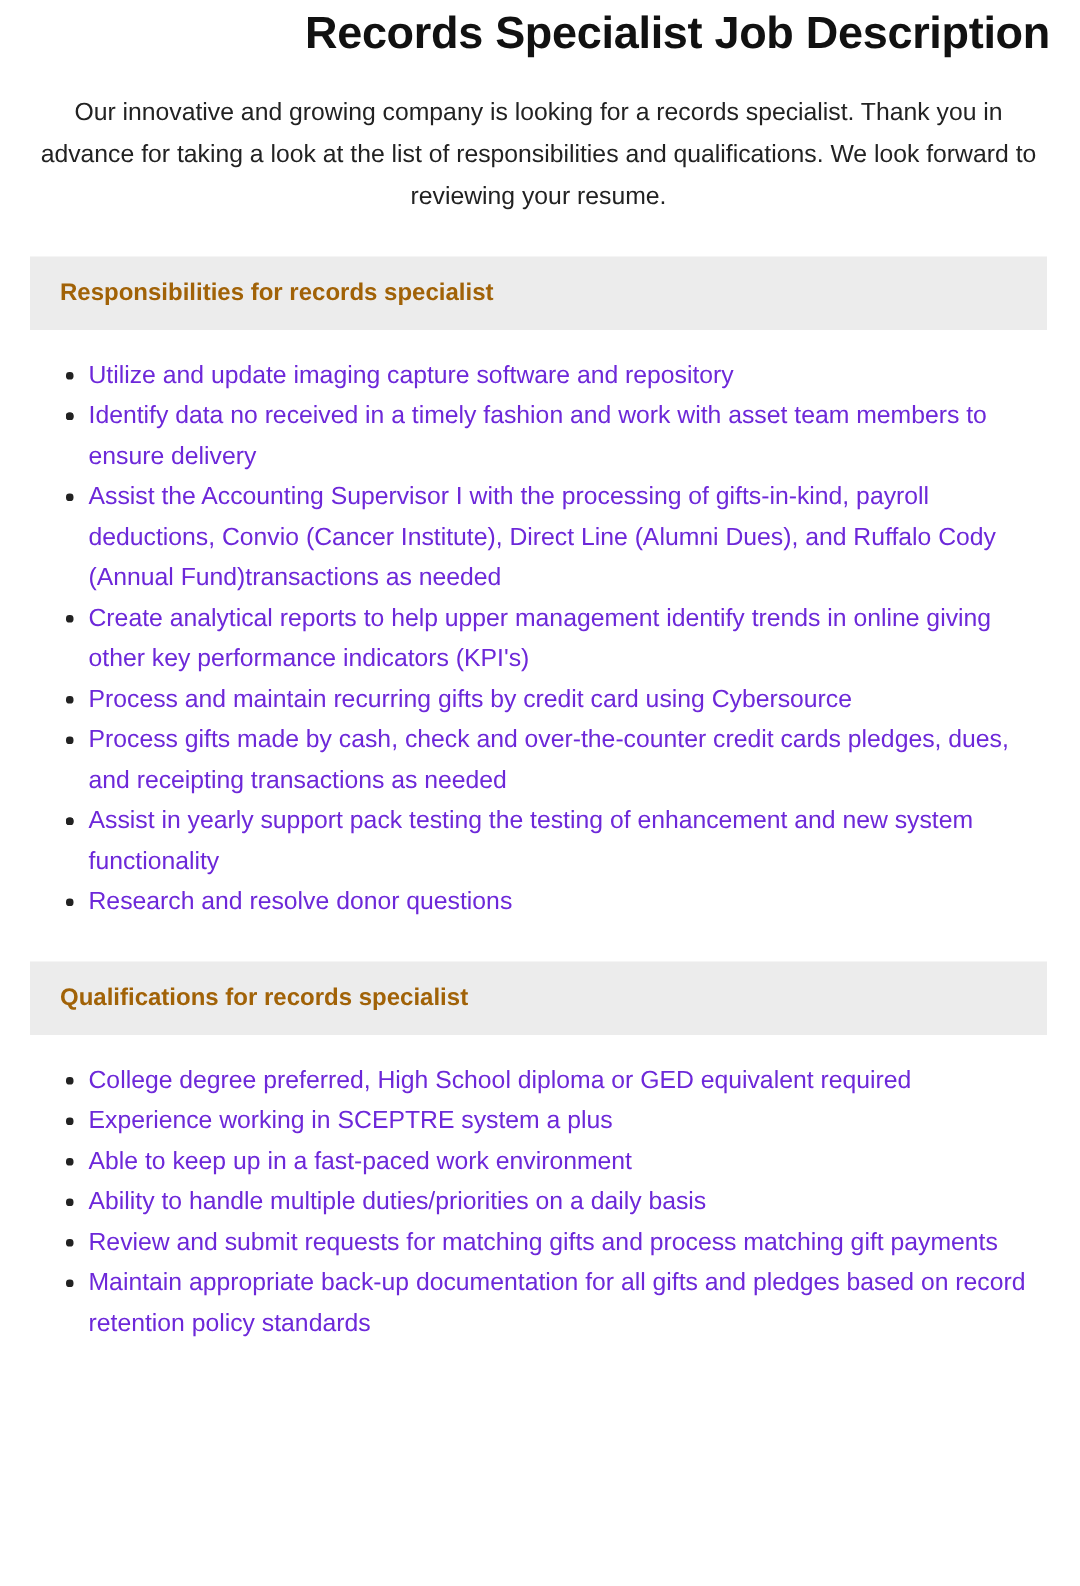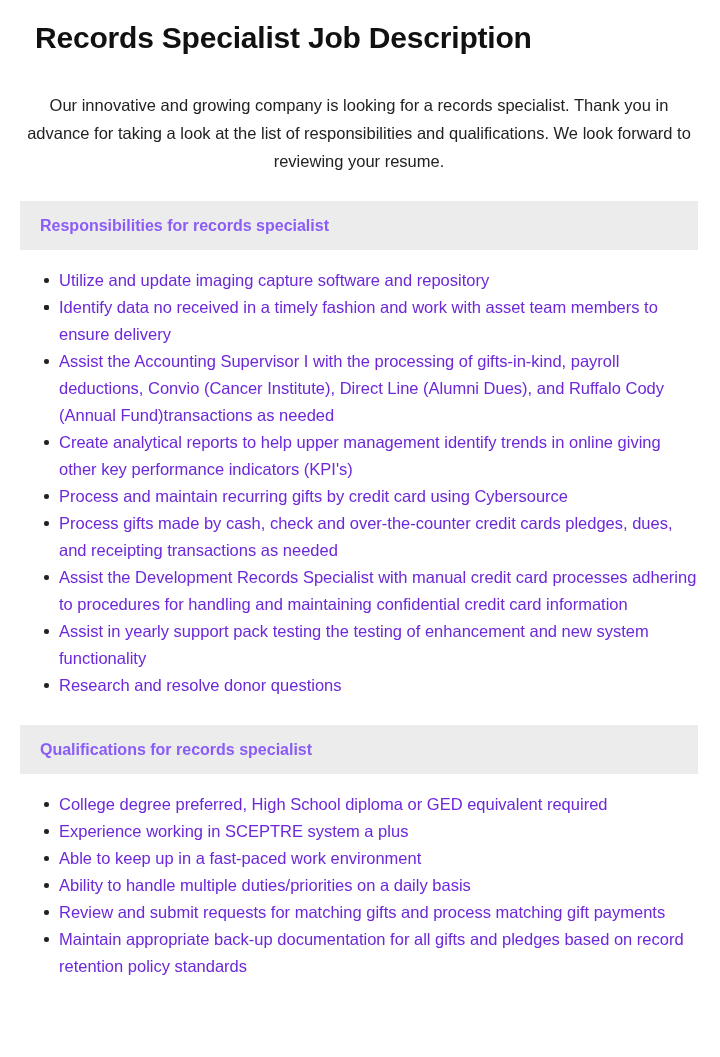--- a/index.html
+++ b/index.html
@@ -19,23 +19,23 @@
     width: 720px;
     box-sizing: border-box;
     padding: 0;
   }
 
   
   .doc-title {
     font-size: 30px;
     font-weight: bold;
     line-height: 40px;
-    text-align: left;
+    text-align: right;
     color: #111111;
-    margin: 15px;
+    margin: 0;
     padding: 3px 20px 0 20px;
     letter-spacing: -0.2px;
   }
 
   
   .intro {
     font-size: 16.5px;
     line-height: 28px;
     color: #222222;
     margin: 0;
@@ -46,21 +46,21 @@
   
   .section {
     margin: 0;
   }
   .section-head {
     background: #ececec;
     margin: 0 22px 0 20px;
     padding: 14px 0 14px 20px;
     font-size: 16px;
     font-weight: bold;
-    color: #8b5cf6;
+    color: #a16207;
     line-height: 21px;
   }
   .spacer-before-head {
     height: 26px;
   }
   .spacer-after-head {
     height: 17px;
   }
 
   
@@ -106,21 +106,21 @@
         <div class="section-head">Responsibilities for records specialist</div>
         <div class="spacer-after-head"></div>
         <ul class="bullets">
           <li><span class="dot"></span><span>Utilize and update imaging capture software and repository</span></li>
           <li><span class="dot"></span></li>
           <li><span class="dot"></span><span>Identify data no received in a timely fashion and work with asset team members to ensure delivery</span></li>
           <li><span class="dot"></span><span>Assist the Accounting Supervisor I with the processing of gifts-in-kind, payroll deductions, Convio (Cancer Institute), Direct Line (Alumni Dues), and Ruffalo Cody (Annual Fund)transactions as needed</span></li>
           <li><span class="dot"></span><span>Create analytical reports to help upper management identify trends in online giving other key performance indicators (KPI's)</span></li>
           <li><span class="dot"></span><span>Process and maintain recurring gifts by credit card using Cybersource</span></li>
           <li><span class="dot"></span><span>Process gifts made by cash, check and over-the-counter credit cards pledges, dues, and receipting transactions as needed</span></li>
-          <li><span class="dot"></span><span>Assist the Development Records Specialist with manual credit card processes adhering to procedures for handling and maintaining confidential credit card information</span></li>
+          <li><span class="dot"></span></li>
           <li><span class="dot"></span><span>Assist in yearly support pack testing the testing of enhancement and new system functionality</span></li>
           <li><span class="dot"></span><span>Research and resolve donor questions</span></li>
         </ul>
       </div>
       <div class="section">
         <div class="spacer-before-head"></div>
         <div class="section-head">Qualifications for records specialist</div>
         <div class="spacer-after-head"></div>
         <ul class="bullets">
           <li><span class="dot"></span><span>College degree preferred, High School diploma or GED equivalent required</span></li>

